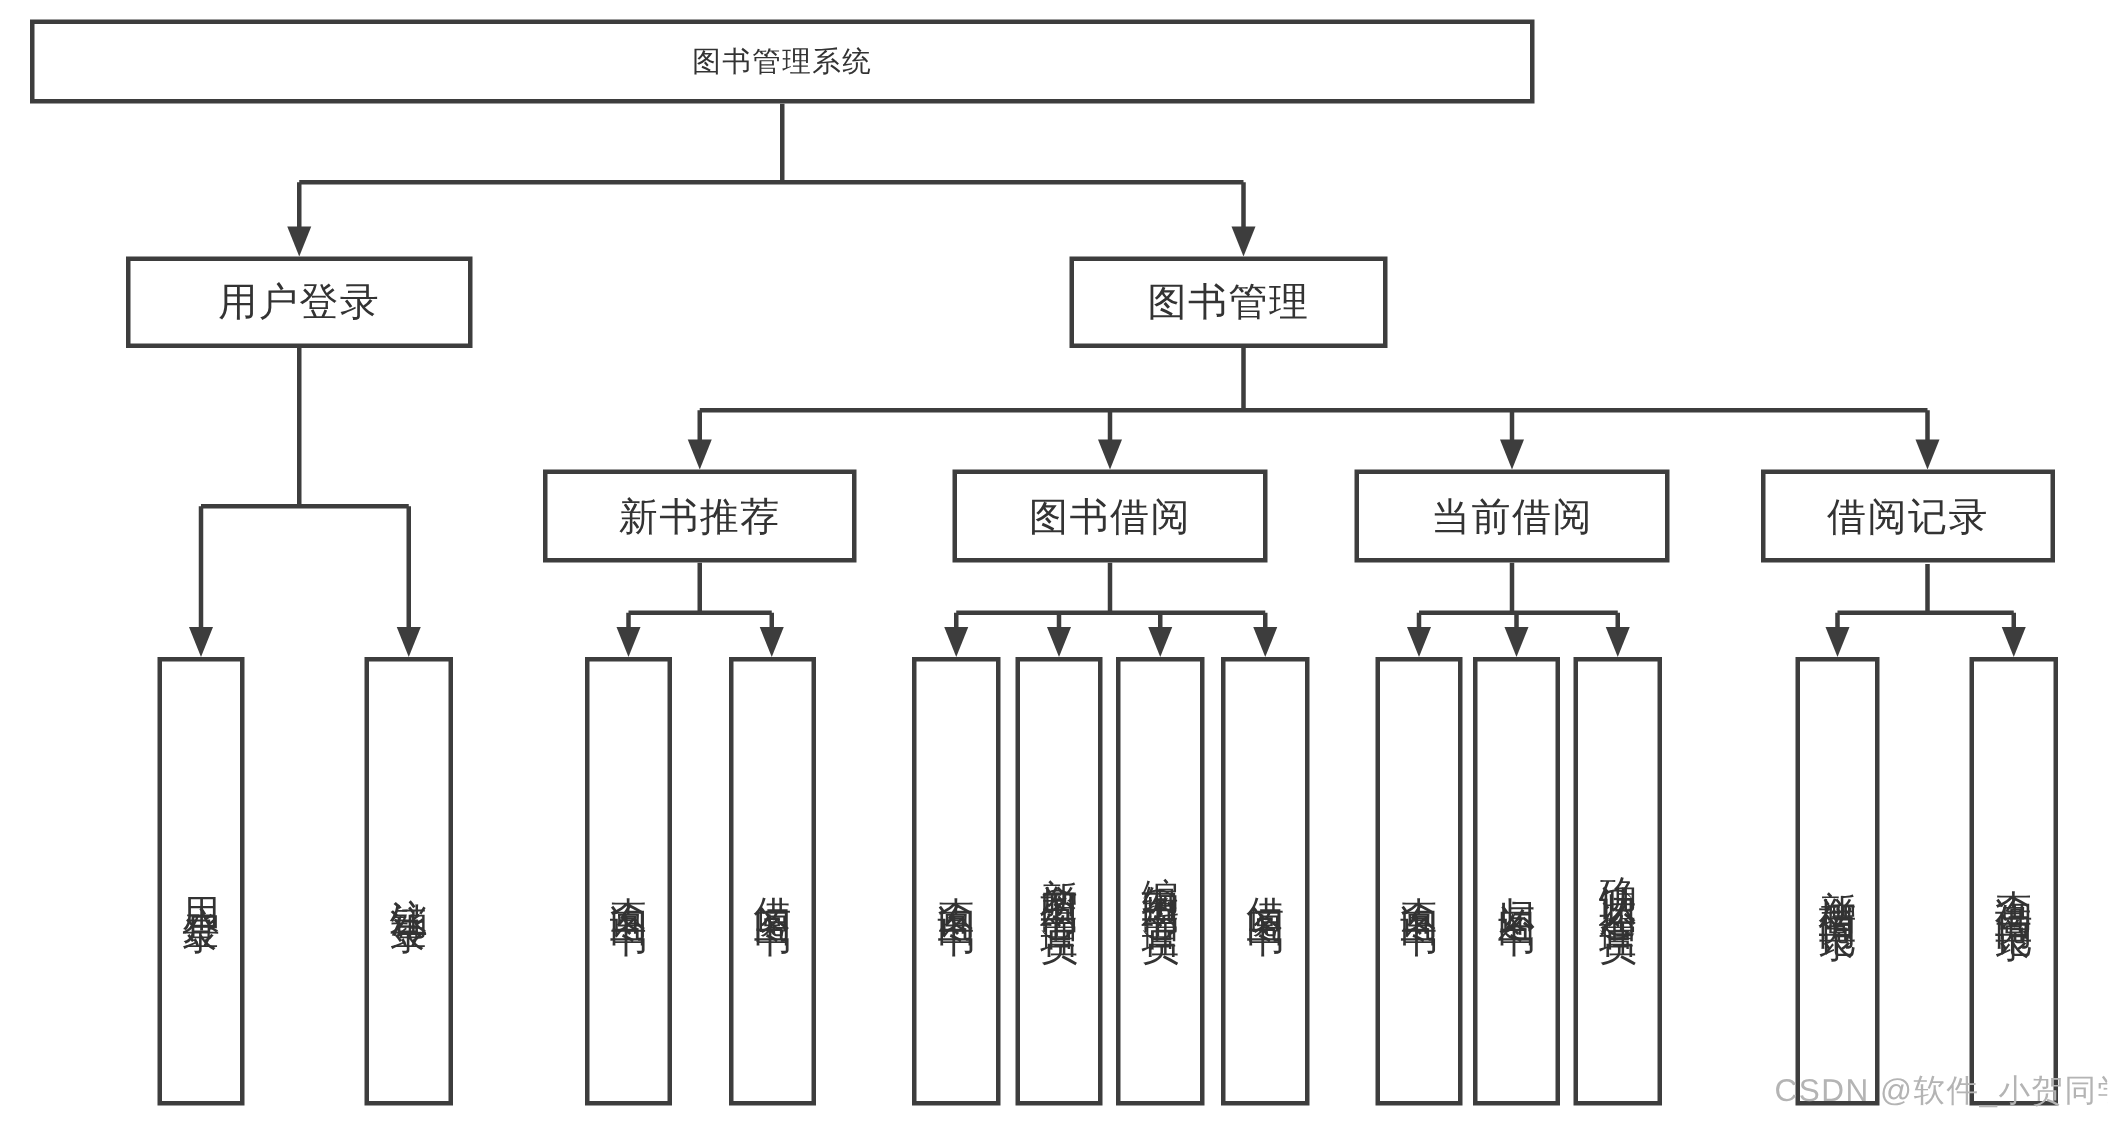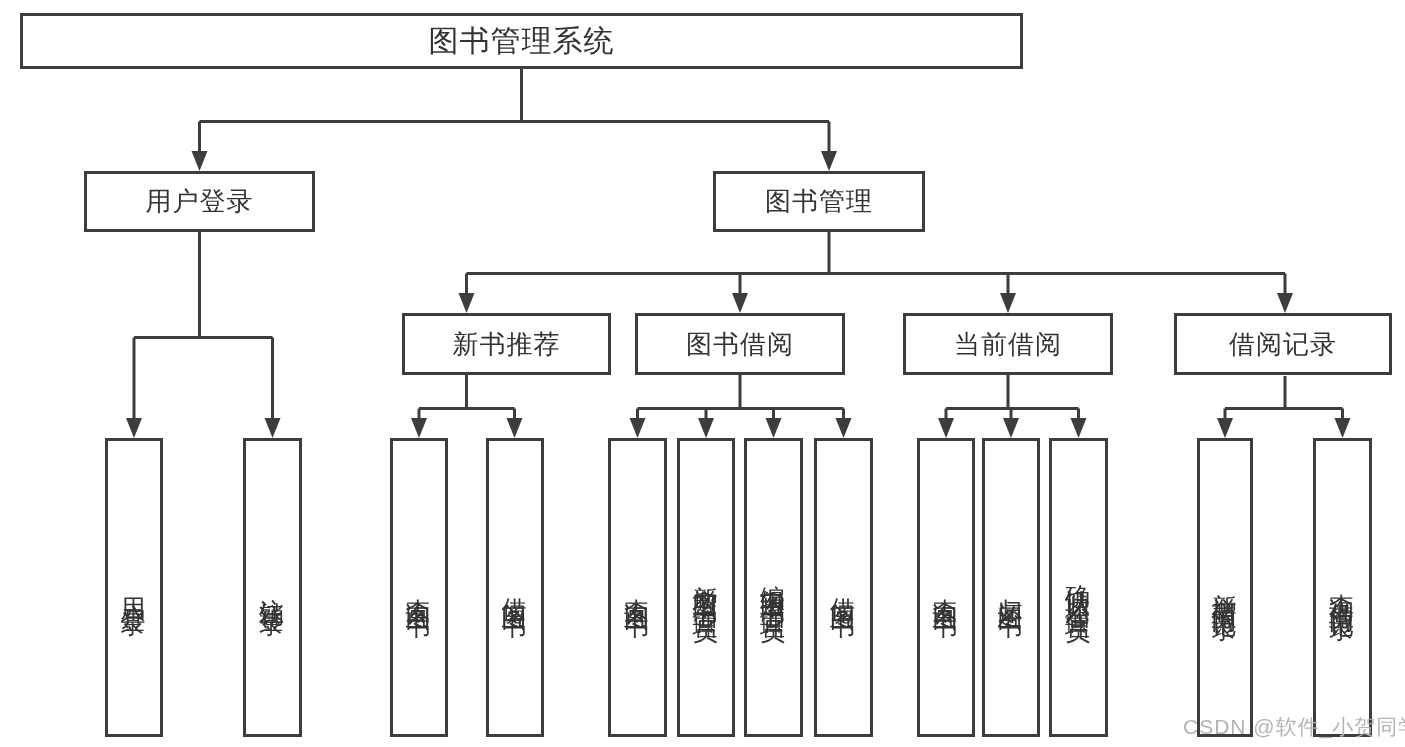--- a/index.html
+++ b/index.html
@@ -32,21 +32,21 @@
     display: flex;
     align-items: center;
     justify-content: center;
     z-index: 2;
     letter-spacing: 1px;
   }
   .hbox {
     font-size: 26px;
   }
   .root-box {
-    font-size: 30px;
+    font-size: 19px;
   }
   .vbox {
     writing-mode: vertical-rl;
     text-orientation: mixed;
     white-space: nowrap;
     font-size: 25px;
     letter-spacing: 5px;
     overflow: hidden;
   }
   .watermark {
@@ -106,24 +106,24 @@
       <polygon points="1217,418 1233,418 1225,438"></polygon>
       <polygon points="1334.5,418 1350.5,418 1342.5,438"></polygon>
     </g>
   </svg>
 
   <div class="node root-box" style="left:20px; top:13px; width:1003px; height:56px;">图书管理系统</div>
 
   <div class="node hbox" style="left:84px; top:171px; width:231px; height:61px;">用户登录</div>
   <div class="node hbox" style="left:713px; top:171px; width:212px; height:61px;">图书管理</div>
 
-  <div class="node hbox" style="left:362px; top:313px; width:209px; height:62px;margin-left:40px;">新书推荐</div>
+  <div class="node hbox" style="left:362px; top:313px; width:209px; height:62px;">新书推荐</div>
   <div class="node hbox" style="left:635px; top:313px; width:210px; height:62px;">图书借阅</div>
   <div class="node hbox" style="left:903px; top:313px; width:210px; height:62px;text-align:right;">当前借阅</div>
-  <div class="node hbox" style="left:1174px; top:313px; width:218px; height:62px;">借阅记录</div>
+  <div class="node hbox" style="left:1174px; top:313px; width:196px; height:62px;">借阅记录</div>
 
   <div class="node vbox" style="left:105px; top:438px; width:58px; height:299px;">用户登录</div>
   <div class="node vbox" style="left:243px; top:438px; width:59px; height:299px;">注销登录</div>
 
   <div class="node vbox" style="left:390px; top:438px; width:58px; height:299px;">查询图书</div>
   <div class="node vbox" style="left:486px; top:438px; width:58px; height:299px;">借阅图书</div>
 
   <div class="node vbox" style="left:608px; top:438px; width:59px; height:299px;">查询图书</div>
   <div class="node vbox" style="left:677px; top:438px; width:58px; height:299px;">新增图书（管理员）</div>
   <div class="node vbox" style="left:744px; top:438px; width:59px; height:299px;">编辑图书（管理员）</div>

